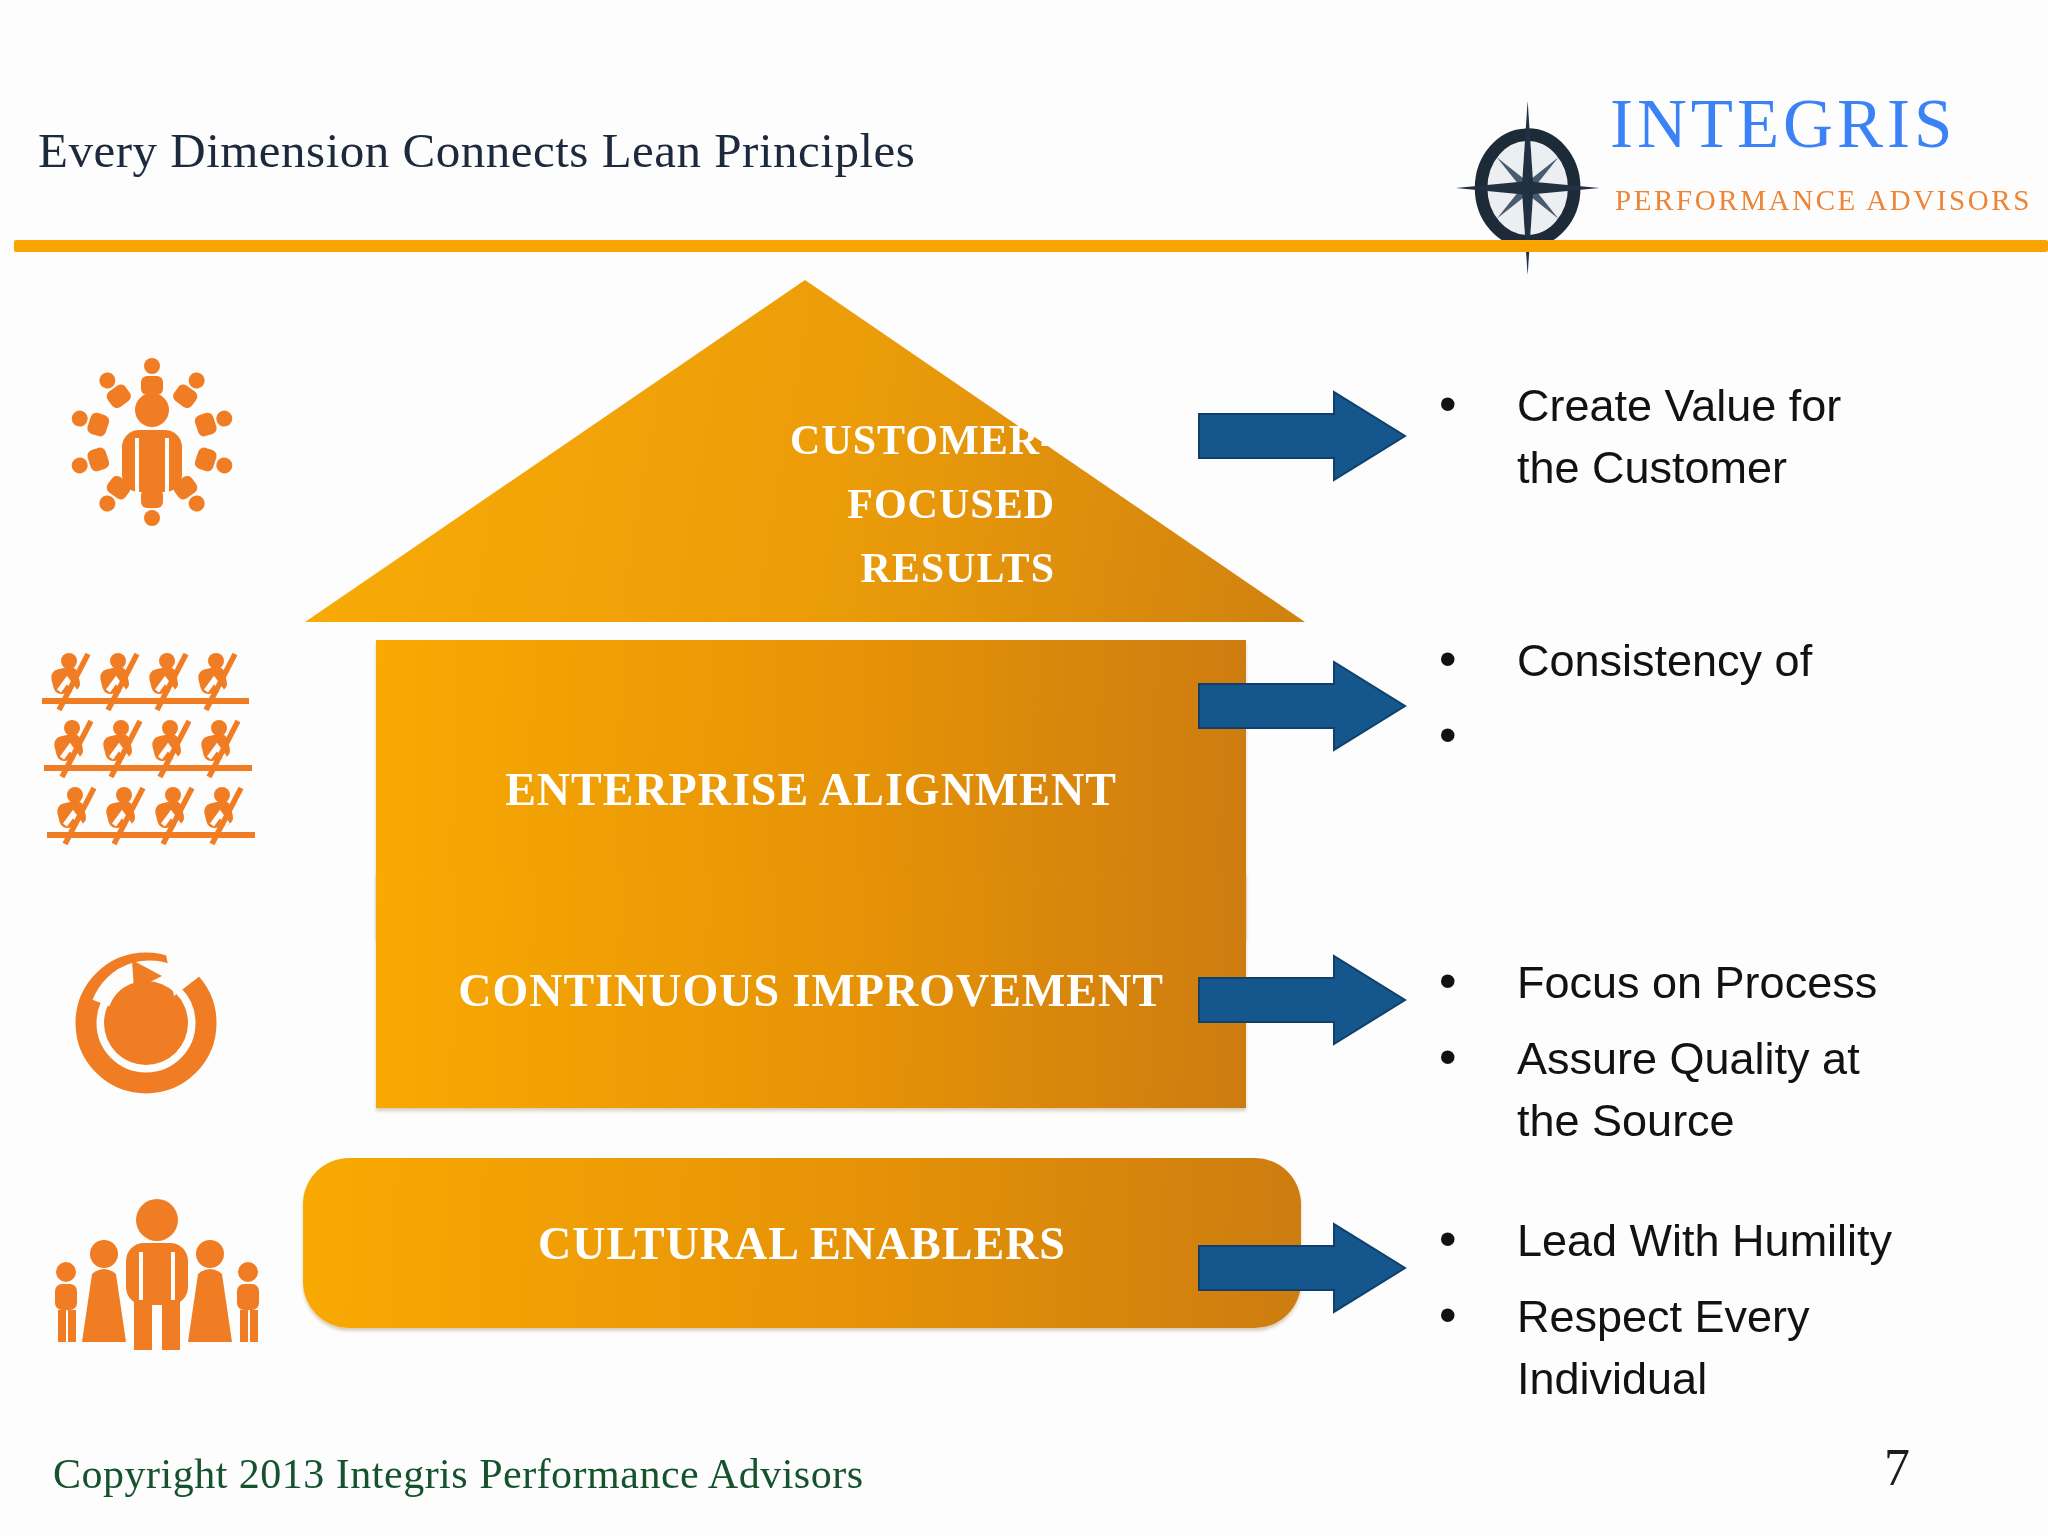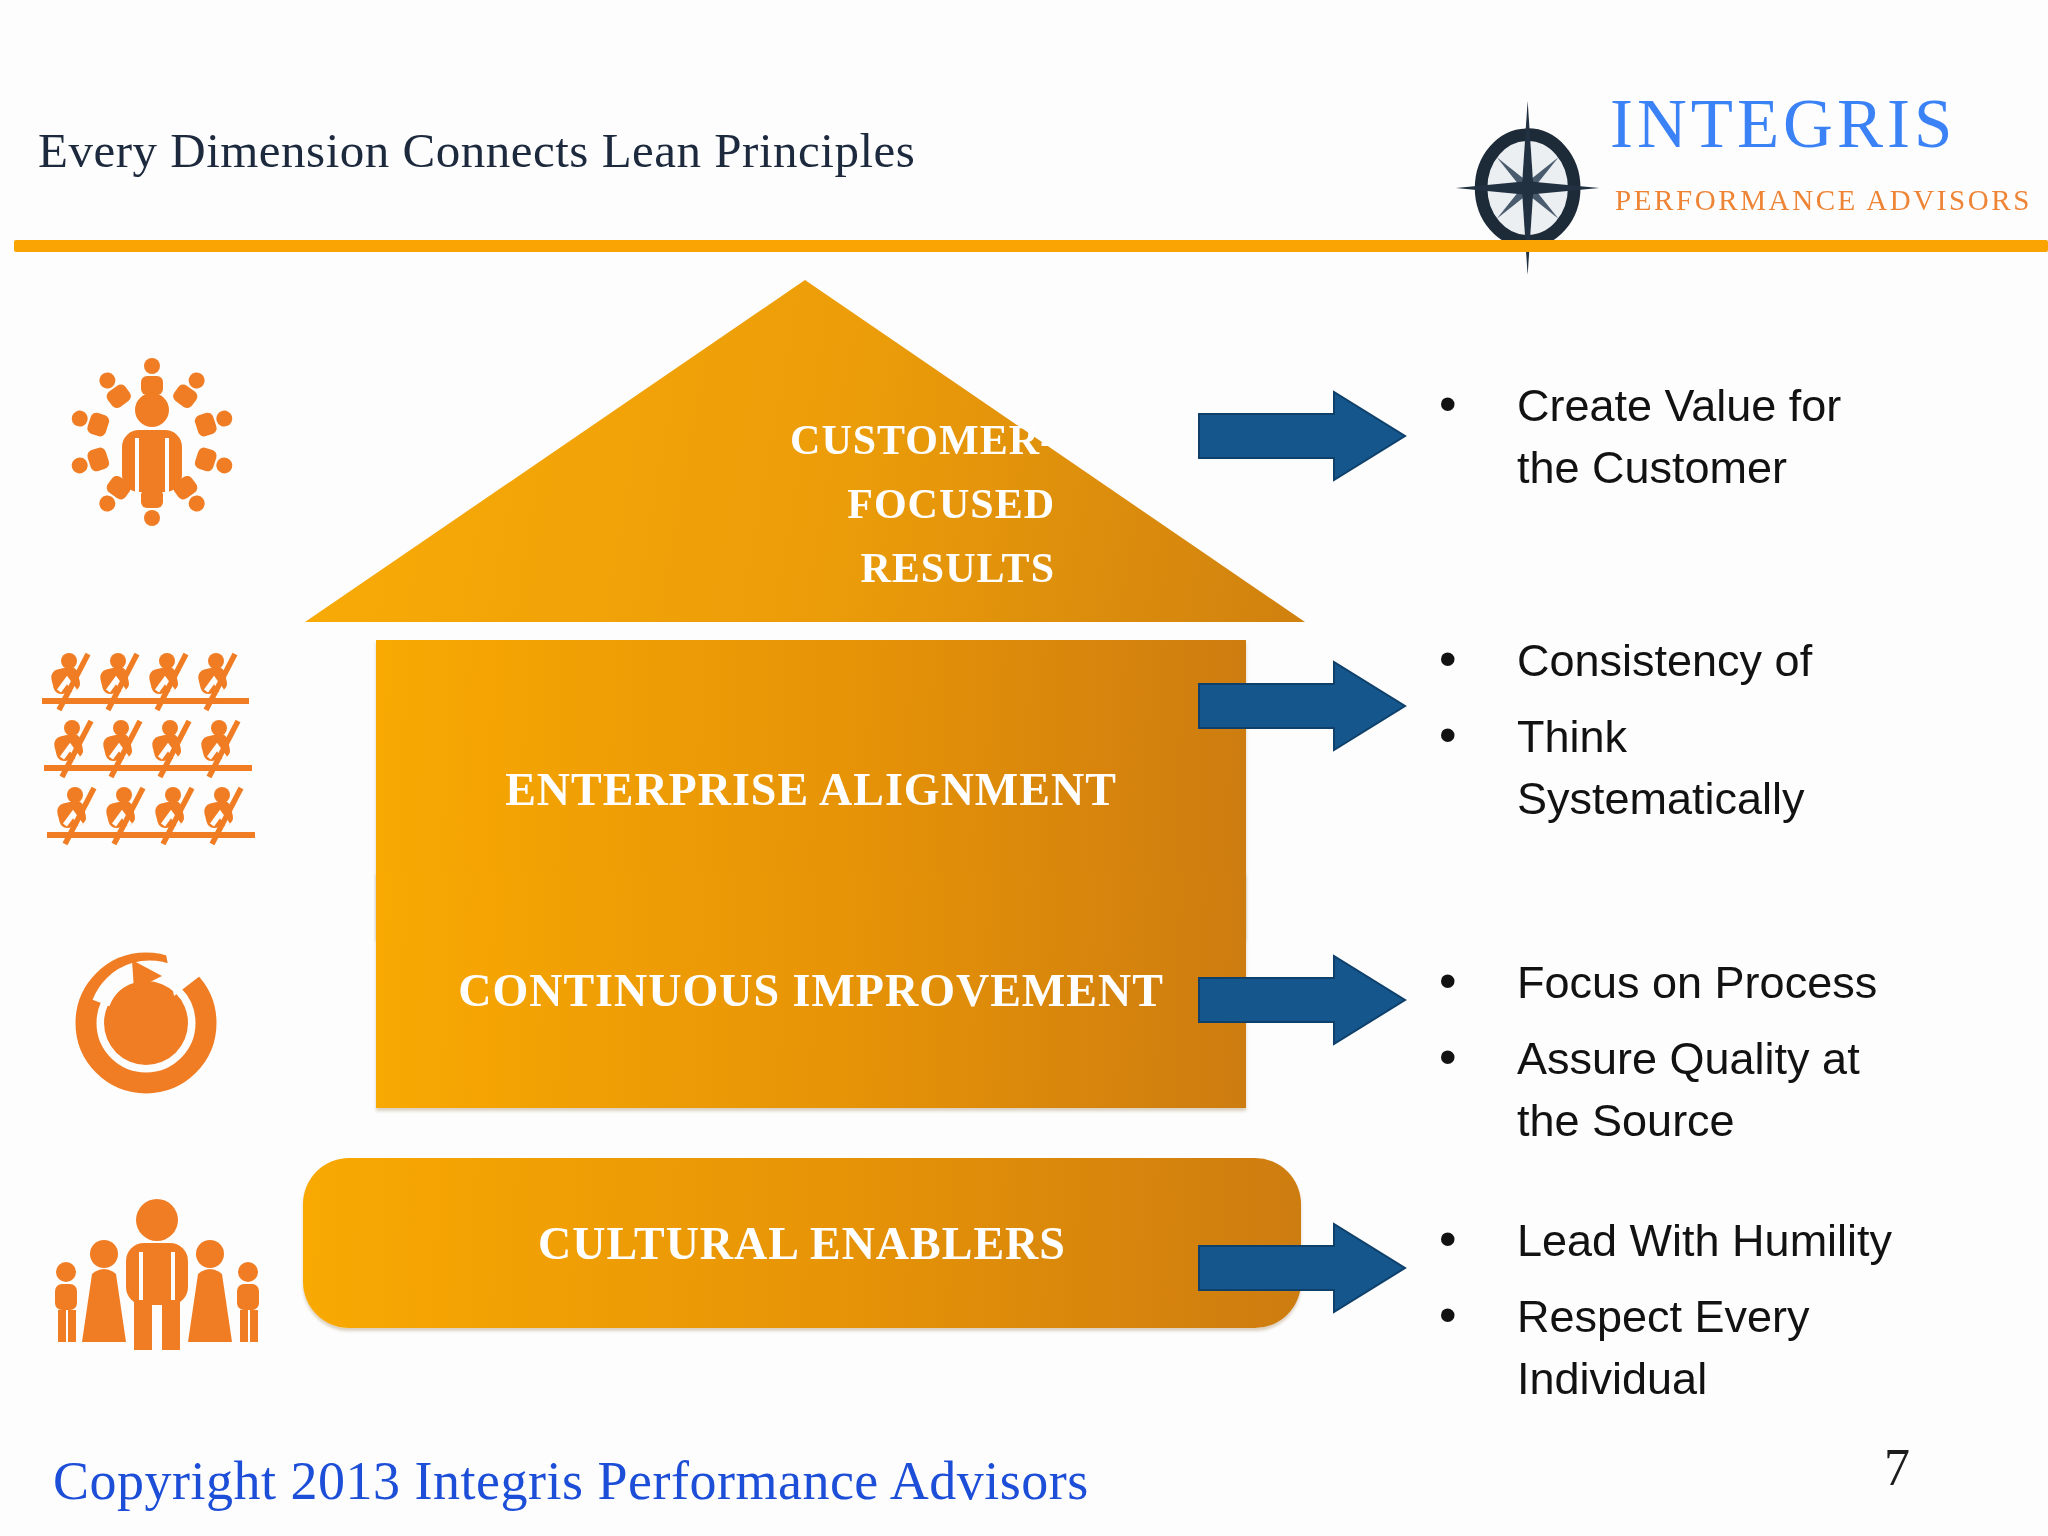--- a/index.html
+++ b/index.html
@@ -70,21 +70,21 @@
     font-size:45px;line-height:62px;color:#121212;
   }
   .pg1{top:375px;} .pg2{top:630px;} .pg3{top:952px;} .pg4{top:1210px;}
   .bullet-item{position:relative;padding-left:80px;}
   .bullet-item + .bullet-item{margin-top:14px;}
   .bullet-item .marker{position:absolute;left:2px;top:-2px;font-size:50px;}
   .bullet-item .ln{display:block;white-space:nowrap;}
   
   .footer{
     position:absolute;left:53px;top:1450px;
-    font-size:54px;color:#1d4ed8;letter-spacing:0.5px;white-space:nowrap;
+    font-size:42px;color:#14532d;letter-spacing:0.5px;white-space:nowrap;
   }
   .pageno{
     position:absolute;left:1884px;top:1438px;
     font-size:52px;color:#1d1d1d;
   }
 </style>
 </head>
 <body>
 
 <div class="slide">
@@ -259,24 +259,20 @@
 
   <div class="pgroup pg2">
     <div class="bullet-item">
       <span class="marker">•</span>
       <span class="lines">
         <span class="ln">Consistency of</span>
       </span>
     </div>
     <div class="bullet-item">
       <span class="marker">•</span>
-      <span class="lines">
-        <span class="ln">Think</span>
-        <span class="ln">Systematically</span>
-      </span>
     </div>
   </div>
 
   <div class="pgroup pg3">
     <div class="bullet-item">
       <span class="marker">•</span>
       <span class="lines">
         <span class="ln">Focus on Process</span>
       </span>
     </div>

